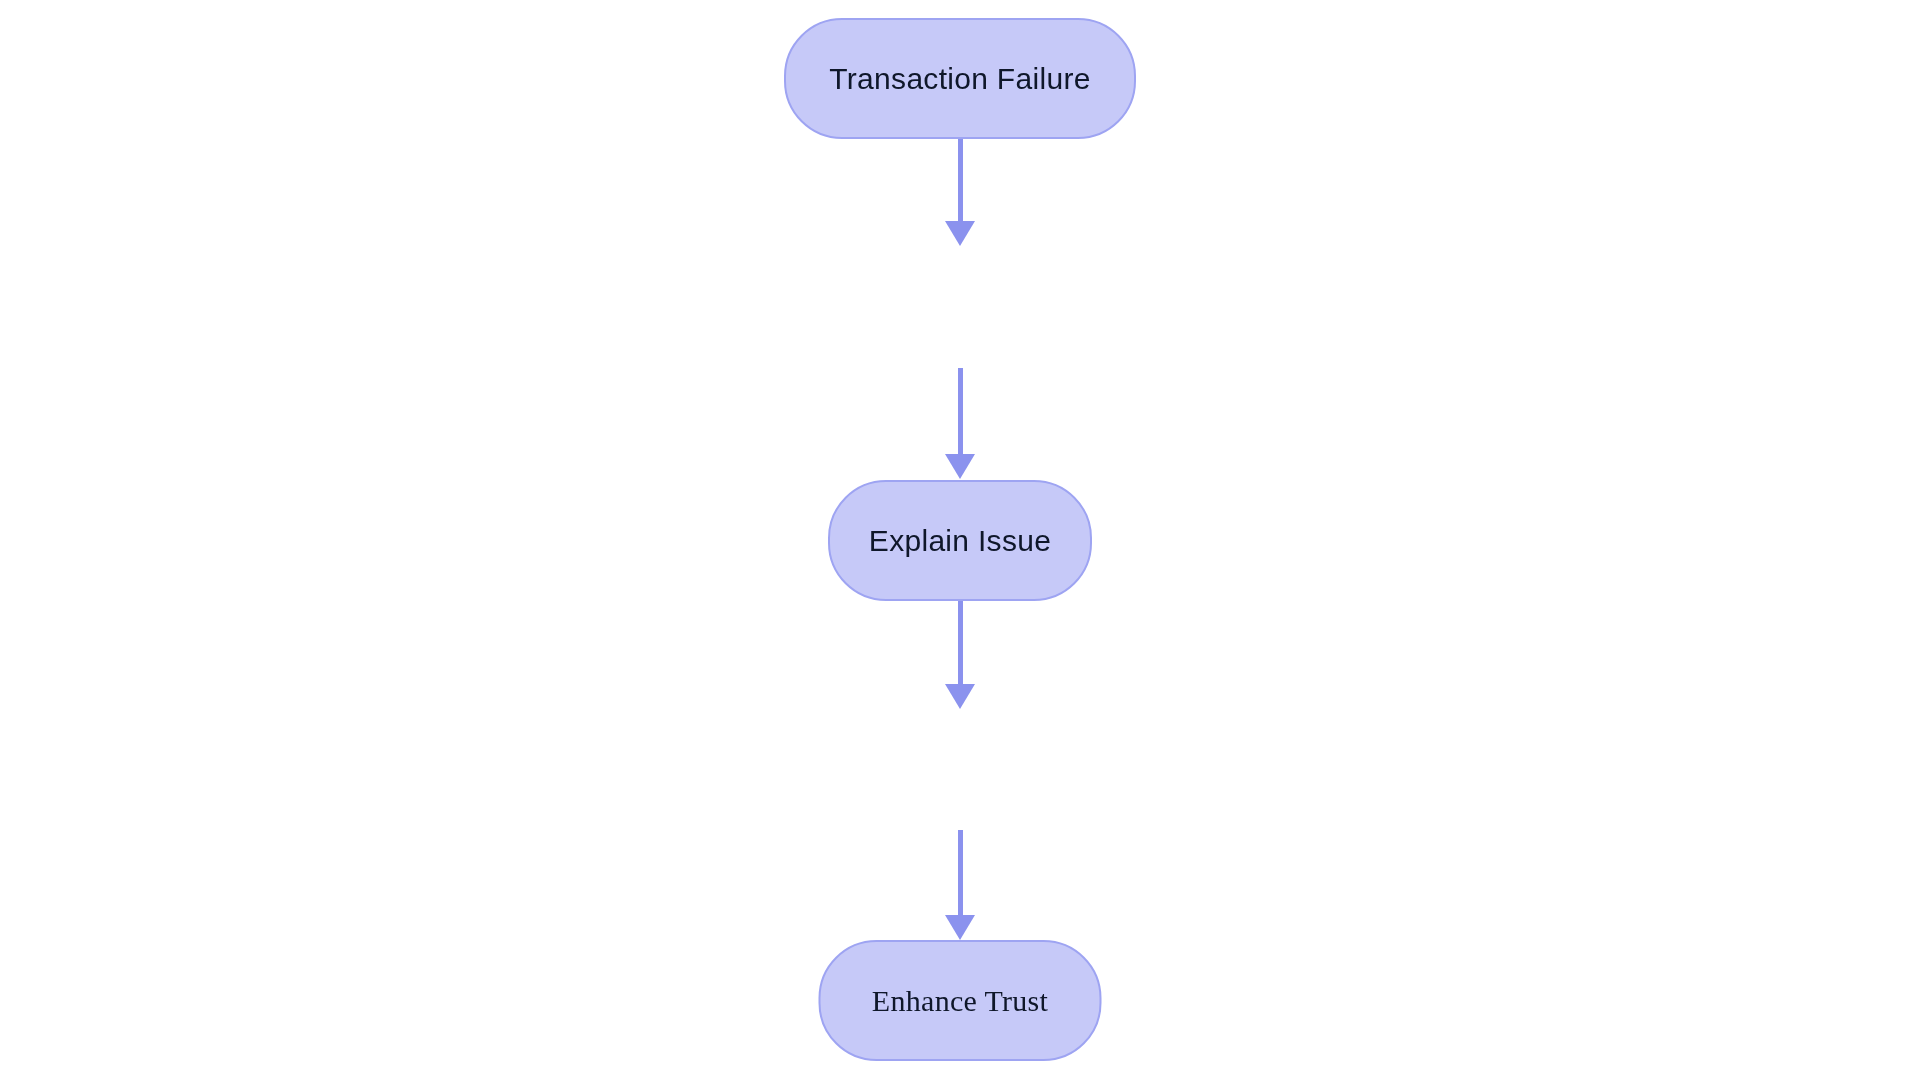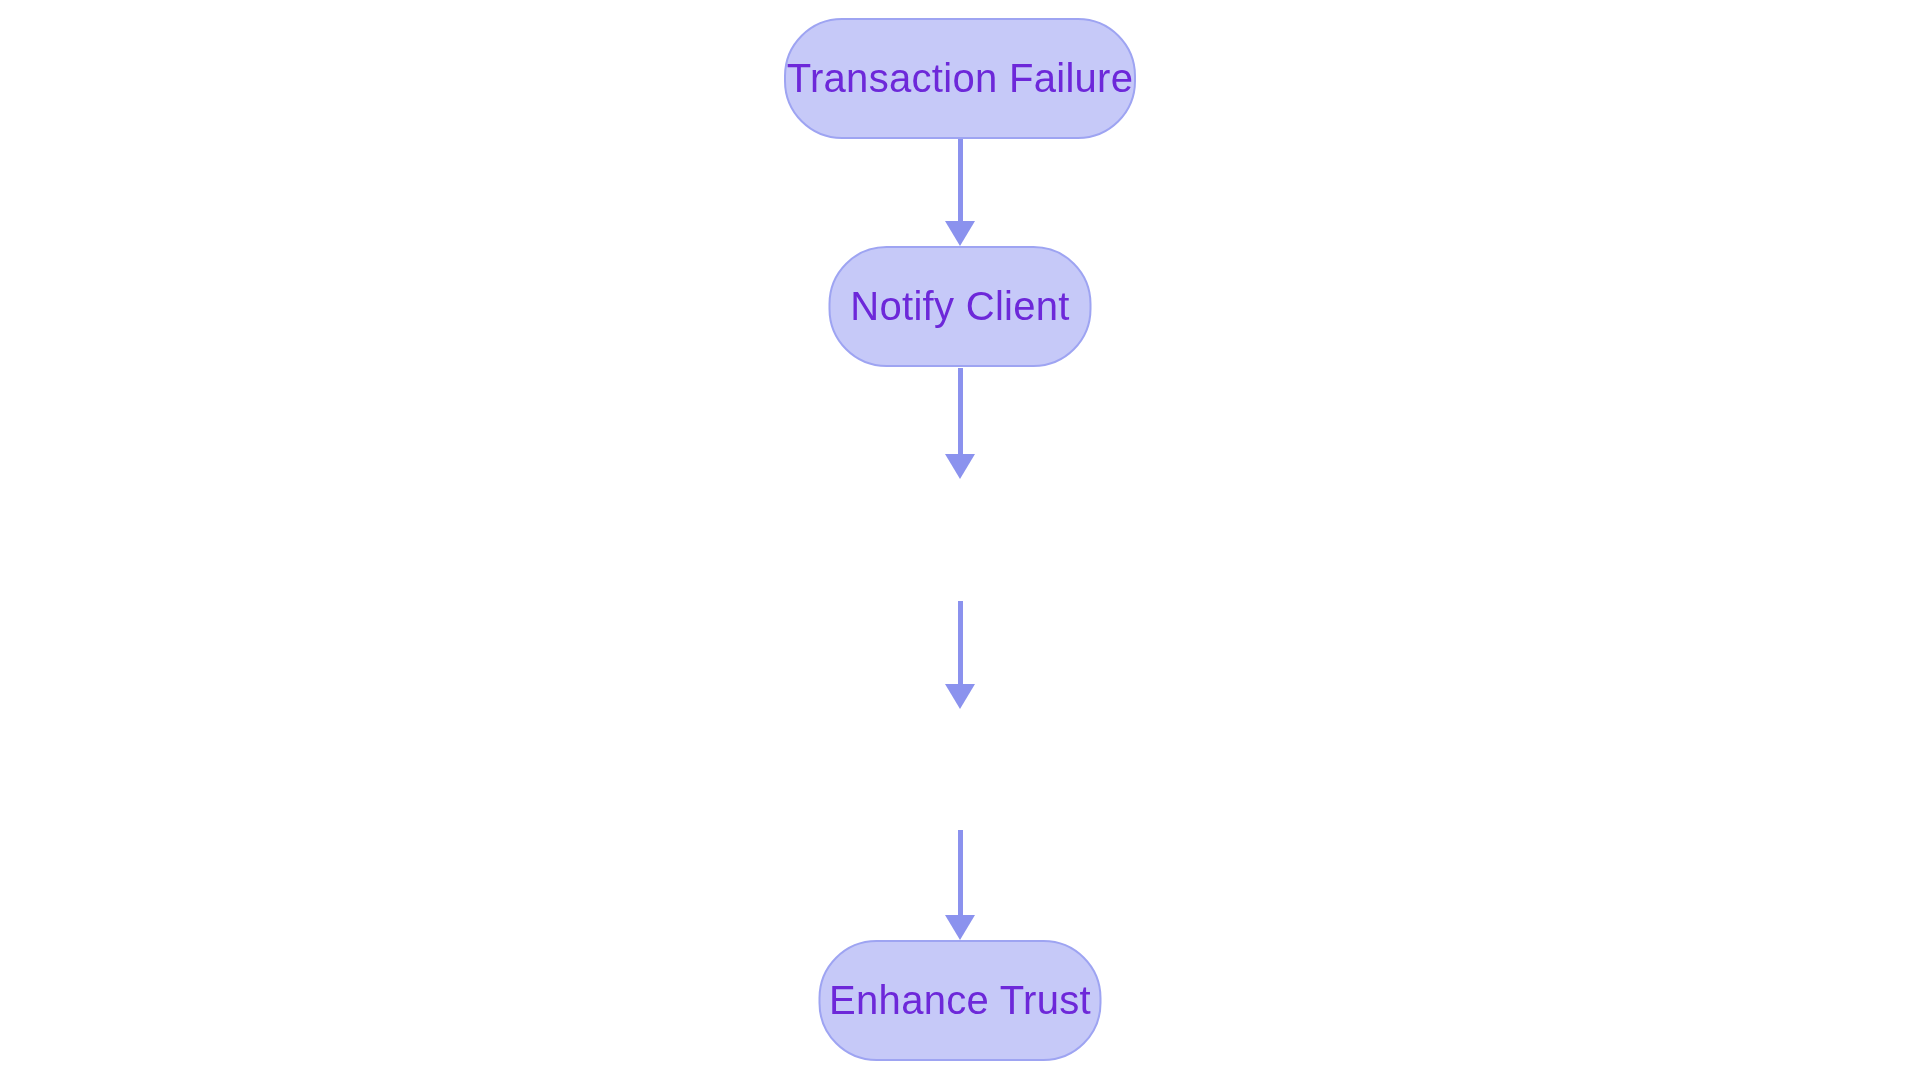--- a/index.html
+++ b/index.html
@@ -22,32 +22,32 @@
     height: 121px;
     background: #c6c9f8;
     border: 2px solid #9ea4f2;
     border-radius: 58px;
     box-sizing: border-box;
     display: flex;
     align-items: center;
     justify-content: center;
   }
   .node-label {
-    font-size: 40px;
+    font-size: 30px;
     font-weight: 400;
-    color: #6d28d9;
+    color: #0f172a;
     letter-spacing: 0.3px;
     white-space: nowrap;
     user-select: none;
   }
   .node-1 { top: 18px;  width: 352px; }
   .node-2 { top: 246px; width: 263px; }
   .node-3 { top: 480px; width: 264px; }
   .node-4 { top: 709px; width: 339px; }
-  .node-5 { top: 940px; width: 283px; }
+  .node-5 { top: 940px; width: 283px; font-family: Liberation Serif, serif; }
 
   .arrow {
     position: absolute;
     left: 50%;
     transform: translateX(-50%);
     display: flex;
     flex-direction: column;
     align-items: center;
   }
   .arrow-line {
@@ -74,29 +74,29 @@
 
   <div class="node node-1">
     <span class="node-label">Transaction Failure</span>
   </div>
 
   <div class="arrow arrow-1">
     <div class="arrow-line"></div>
     <div class="arrow-head"></div>
   </div>
 
-  <div class="node node-2">
-    <span class="node-label">Notify Client</span>
-  </div>
 
   <div class="arrow arrow-2">
     <div class="arrow-line"></div>
     <div class="arrow-head"></div>
   </div>
 
+  <div class="node node-3">
+    <span class="node-label">Explain Issue</span>
+  </div>
 
   <div class="arrow arrow-3">
     <div class="arrow-line"></div>
     <div class="arrow-head"></div>
   </div>
 
 
   <div class="arrow arrow-4">
     <div class="arrow-line"></div>
     <div class="arrow-head"></div>

